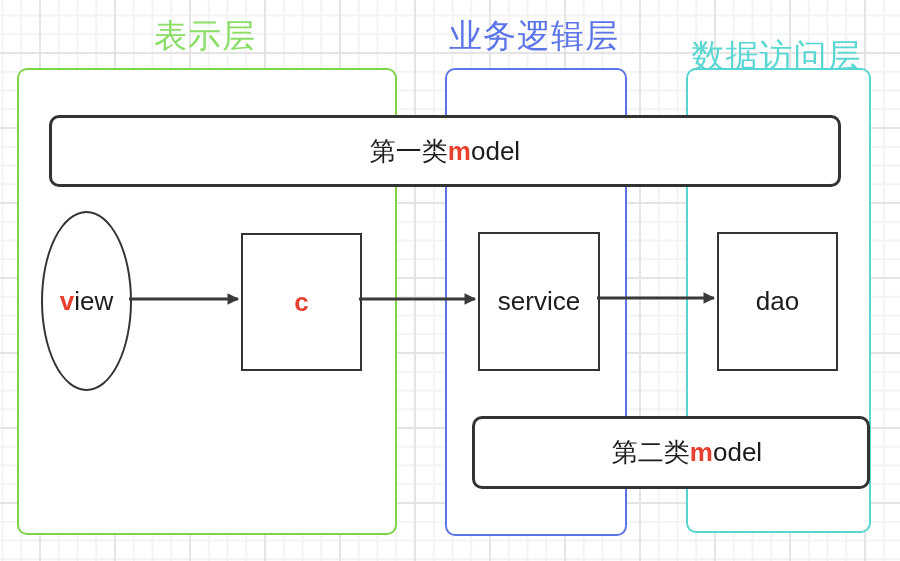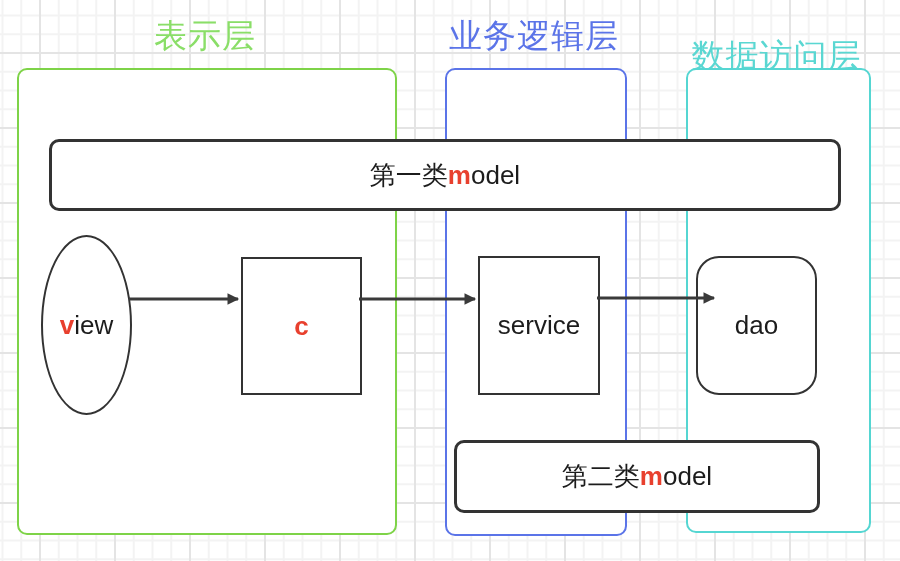--- a/index.html
+++ b/index.html
@@ -40,36 +40,35 @@
   .container-blue{left:445px;top:68px;width:178px;height:464px;border:2px solid #5b74e8;}
   .container-cyan{left:686px;top:68px;width:181px;height:461px;border:2px solid #55d6d2;}
   .node{
     position:absolute;
     background:#ffffff;
     display:flex;align-items:center;justify-content:center;
     color:#1c1c1c;
     font-size:26px;
     z-index:2;
     white-space:nowrap;
-    margin-top:24px;
   }
   .model-box{
     border:3px solid #333333;
     border-radius:10px;
   }
   #node-model1{left:49px;top:115px;width:786px;height:66px;}
-  #node-model2{left:454px;top:416px;width:360px;height:67px;}
+  #node-model2{left:472px;top:416px;width:360px;height:67px;padding-left:32px;}
   .shape-rect{border:2.5px solid #333333;}
   #node-view{
     left:41px;top:211px;width:87px;height:176px;
     border:2.5px solid #333333;border-radius:50%;
   }
   #node-controller{left:241px;top:233px;width:117px;height:134px;}
   #node-service{left:478px;top:232px;width:118px;height:135px;}
-  #node-dao{left:696px;top:232px;width:117px;height:135px;border-radius:23px;}
+  #node-dao{left:717px;top:232px;width:117px;height:135px;}
   .red-letter{color:#e8402e;font-weight:bold;}
   #edges-svg{
     position:absolute;left:0;top:0;width:900px;height:561px;
     z-index:3;pointer-events:none;
   }
 </style>
 </head>
 <body>
 
 <div id="canvas">

